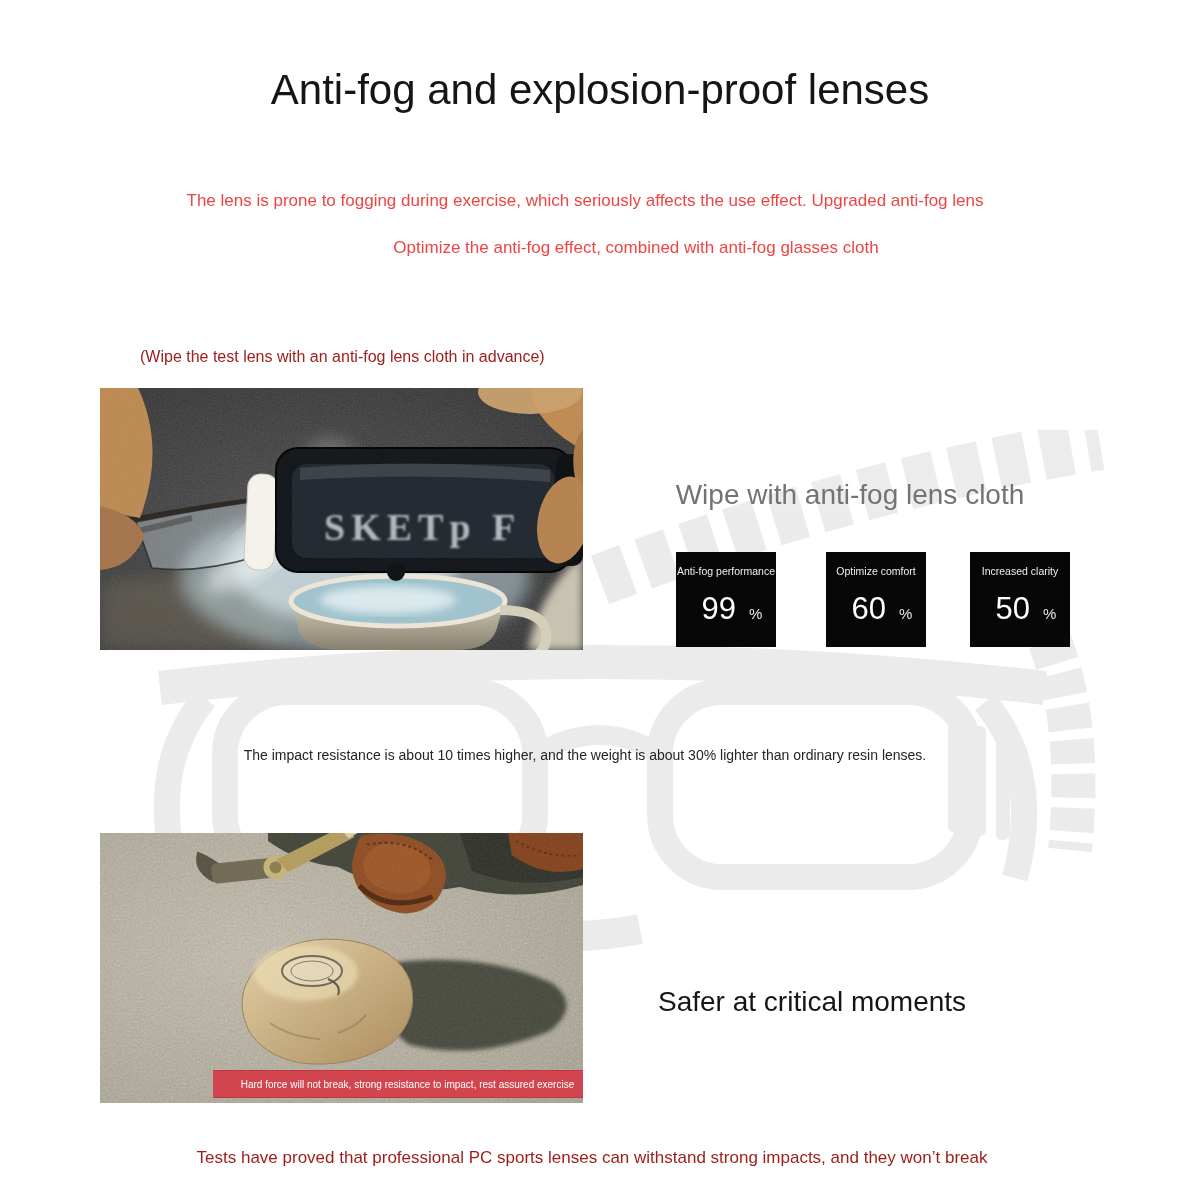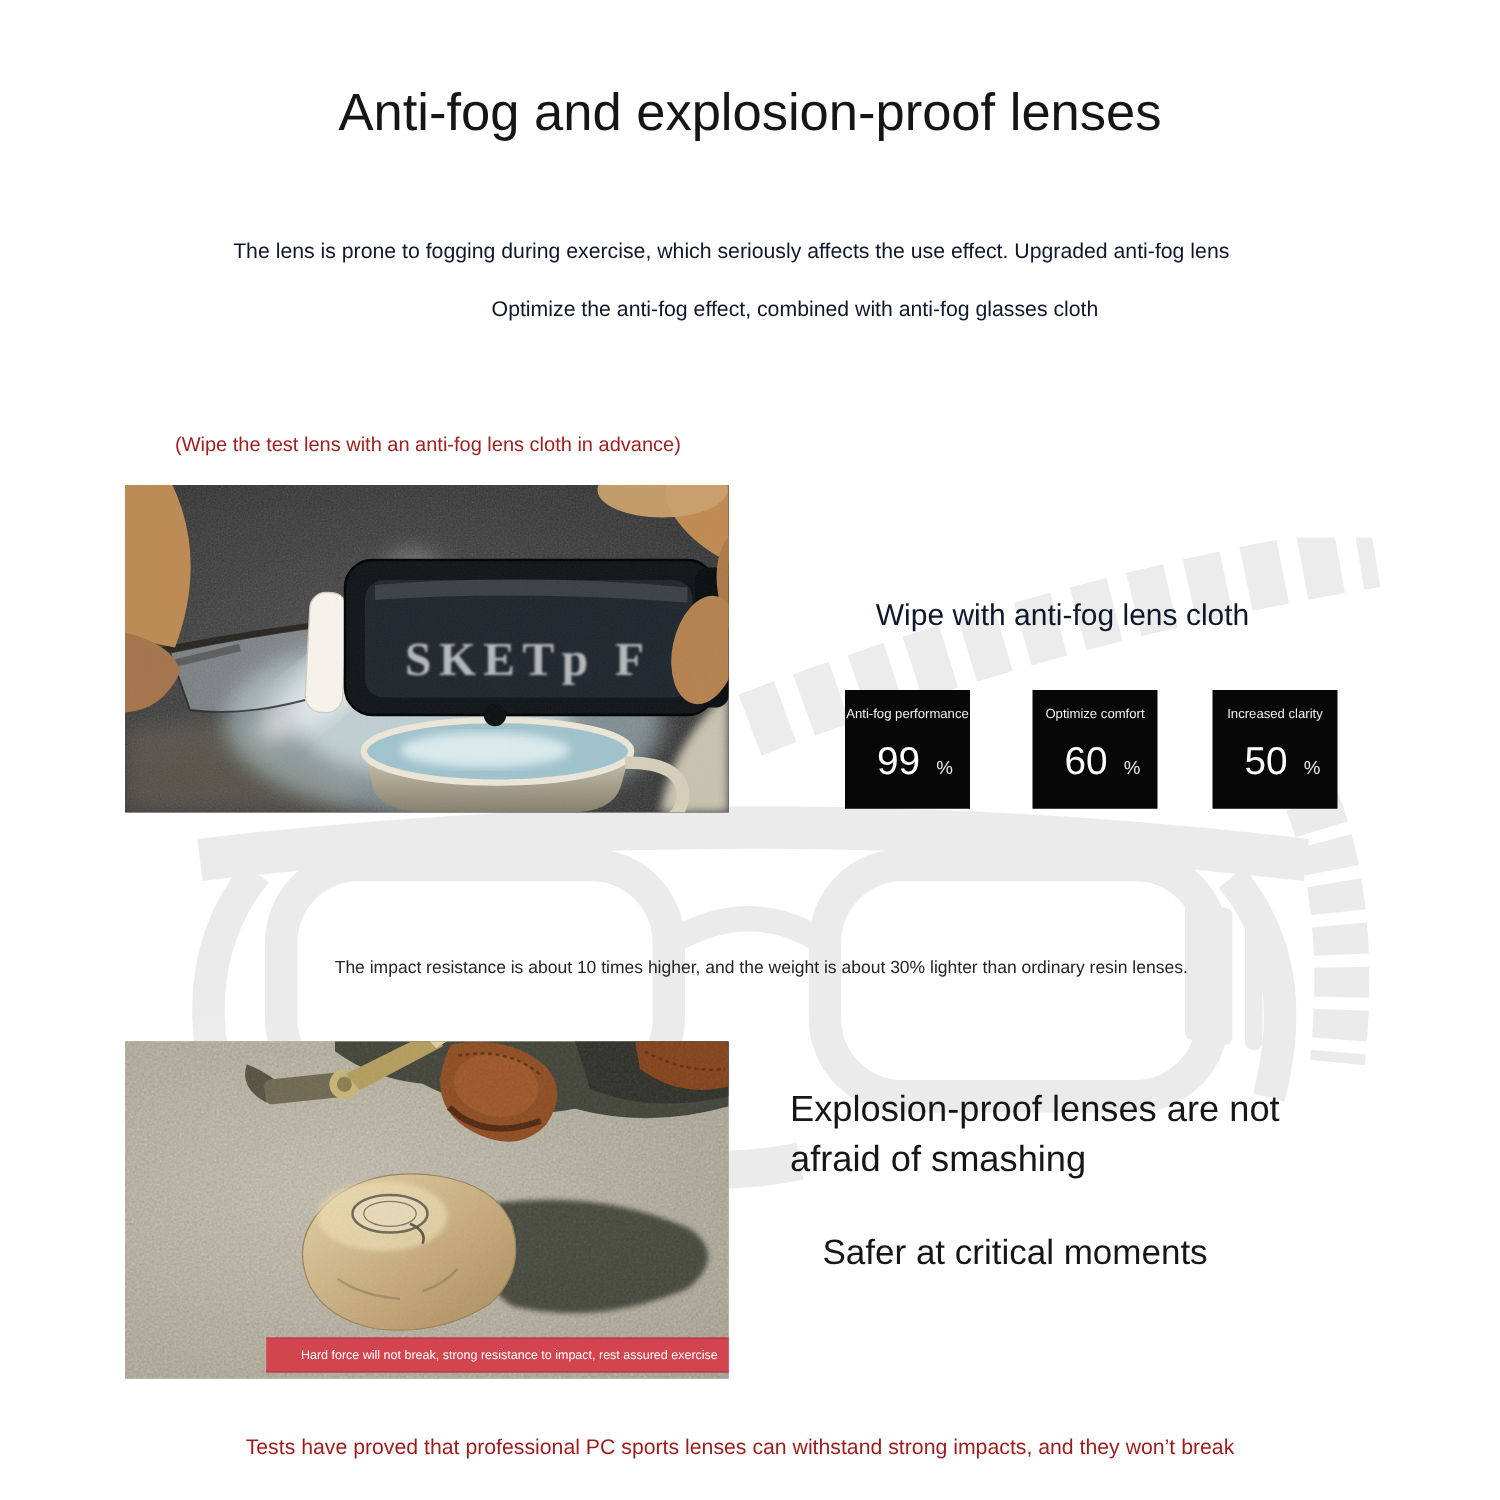--- a/index.html
+++ b/index.html
@@ -4,41 +4,41 @@
 <style>
   html,body{margin:0;padding:0;background:#fff;}
   #page{
     position:relative;width:1200px;height:1200px;margin:0 auto;
     background:#ffffff;overflow:hidden;
     font-family:"Liberation Sans",sans-serif;color:#1b1b1b;
   }
   .abs{position:absolute;}
   .center{text-align:center;}
   #main-title{top:66px;left:5px;width:1190px;font-size:42px;color:#151515;letter-spacing:0;}
-  .intro{font-size:17px;color:#0f172a;text-align:center;}
+  .intro{font-size:17px;color:#ef4444;text-align:center;}
   #intro-1{top:191px;left:0;width:1170px;}
   #intro-2{top:238px;left:66px;width:1140px;}
   #antifog-note{top:348px;left:140px;font-size:16px;color:#a02020;}
   .photo{overflow:hidden;background:#333;}
   #photo-antifog{left:100px;top:388px;width:483px;height:262px;}
   #photo-impact{left:100px;top:833px;width:483px;height:270px;background:#b3ac9b;}
   .photo svg{position:absolute;left:0;top:0;width:100%;height:100%;}
   #antifog-heading{top:383px;left:610px;width:480px;font-size:40px;color:#141414;}
-  #antifog-sub{top:479px;left:610px;width:480px;font-size:24px;color:#0f172a;}
+  #antifog-sub{top:479px;left:610px;width:480px;font-size:28px;color:#737373;}
   .stat-card{
     top:552px;width:100px;height:95px;background:#070707;color:#fff;
     display:flex;flex-direction:column;align-items:center;
   }
   #stat-0{left:676px;} #stat-1{left:826px;} #stat-2{left:970px;}
   .stat-label{margin-top:13px;font-size:10.5px;color:#efefef;white-space:nowrap;}
   .stat-value-row{margin-top:14px;display:flex;align-items:baseline;gap:13px;margin-left:12px;}
   .stat-value{font-size:31px;}
   .stat-unit{font-size:15px;color:#e8e8e8;}
   #pc-line1{top:720px;left:10px;width:1180px;font-size:17.5px;color:#161616;}
-  #pc-line2{top:765px;left:0;width:1170px;font-size:14px;color:#242424;margin-left:24px;}
+  #pc-line2{top:747px;left:0;width:1170px;font-size:14px;color:#242424;}
   #explosion-heading{top:868px;left:632px;width:470px;font-size:29px;line-height:40px;color:#161616;}
   #explosion-sub{top:986px;left:658px;font-size:28px;color:#161616;}
   #impact-caption{
     position:absolute;left:113px;bottom:5px;width:389px;height:26px;
     background:#d2454f;border-top:1px solid #b93a44;border-bottom:1px solid #b93a44;
     color:#fff;font-size:10px;display:flex;align-items:center;justify-content:center;
     white-space:nowrap;
   }
   #footer-note{top:1148px;left:0;width:1152px;font-size:17px;color:#9e1b1b;padding-left:16px;}
   #goggles-watermark{left:0;top:430px;width:1200px;height:580px;pointer-events:none;}
@@ -211,21 +211,17 @@
       <ellipse cx="206" cy="140" rx="52" ry="28" fill="#eeddb2" opacity="0.7" filter="url(#softB)"></ellipse>
       <ellipse cx="212" cy="138" rx="30" ry="15" fill="rgba(240,240,235,0.25)" stroke="#6d6753" stroke-width="2"></ellipse>
       <ellipse cx="212" cy="138" rx="21" ry="10" fill="none" stroke="#7d7663"></ellipse>
       <path d="M 228 146 q 14 6 10 16" stroke="#5c5644" stroke-width="2" fill="none"></path>
       <path d="M 170 190 q 20 14 50 16 M 238 200 q 18 -6 28 -18" stroke="#8a7a55" stroke-width="2" fill="none" opacity="0.6"></path>
       <rect width="483" height="270" filter="url(#grainB)" opacity="0.12"></rect>
     </svg>
     <div id="impact-caption">Hard force will not break, strong resistance to impact, rest assured exercise</div>
   </div>
 
-  <div id="explosion-heading" class="abs z1">
-    <div>Explosion-proof lenses are not</div>
-    <div>afraid of smashing</div>
-  </div>
   <div id="explosion-sub" class="abs z1">Safer at critical moments</div>
 
   <div id="footer-note" class="abs center z1">Tests have proved that professional PC sports lenses can withstand strong impacts, and they won’t break</div>
 
 </div>
 
 </body></html>

